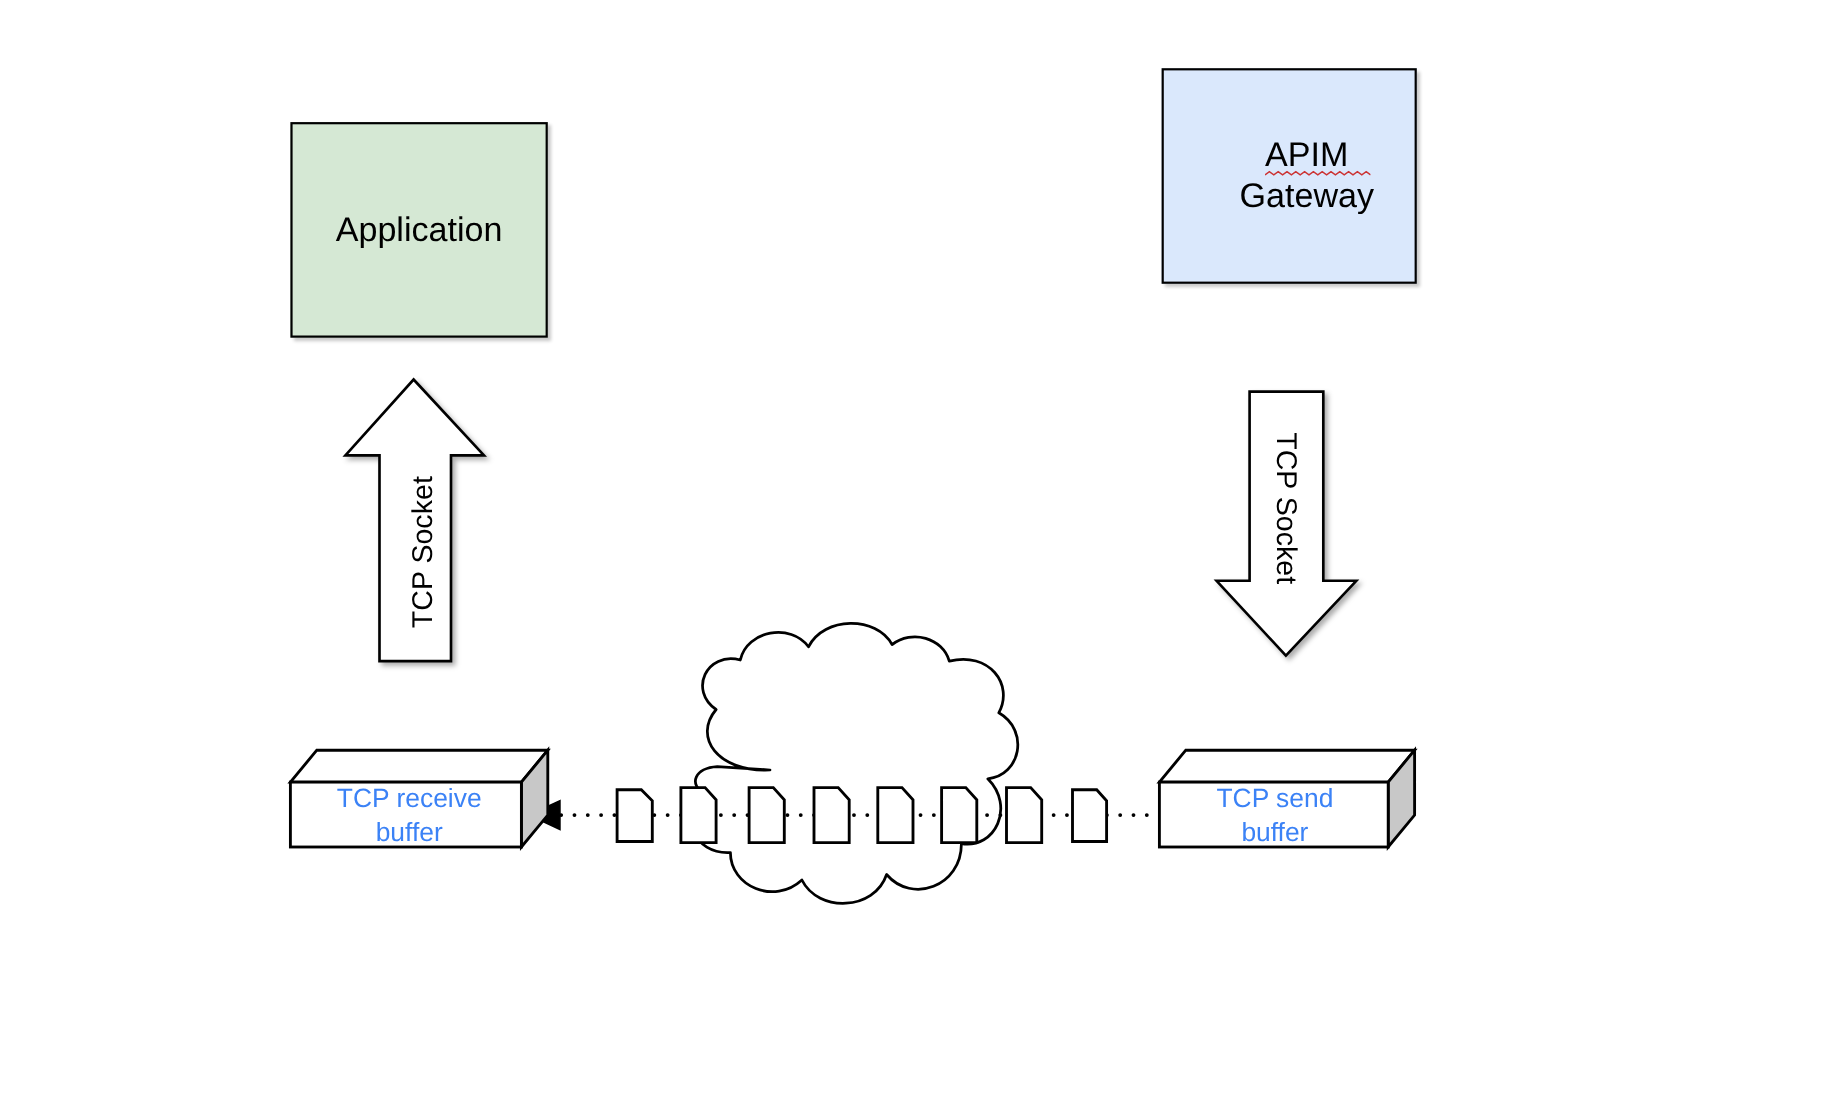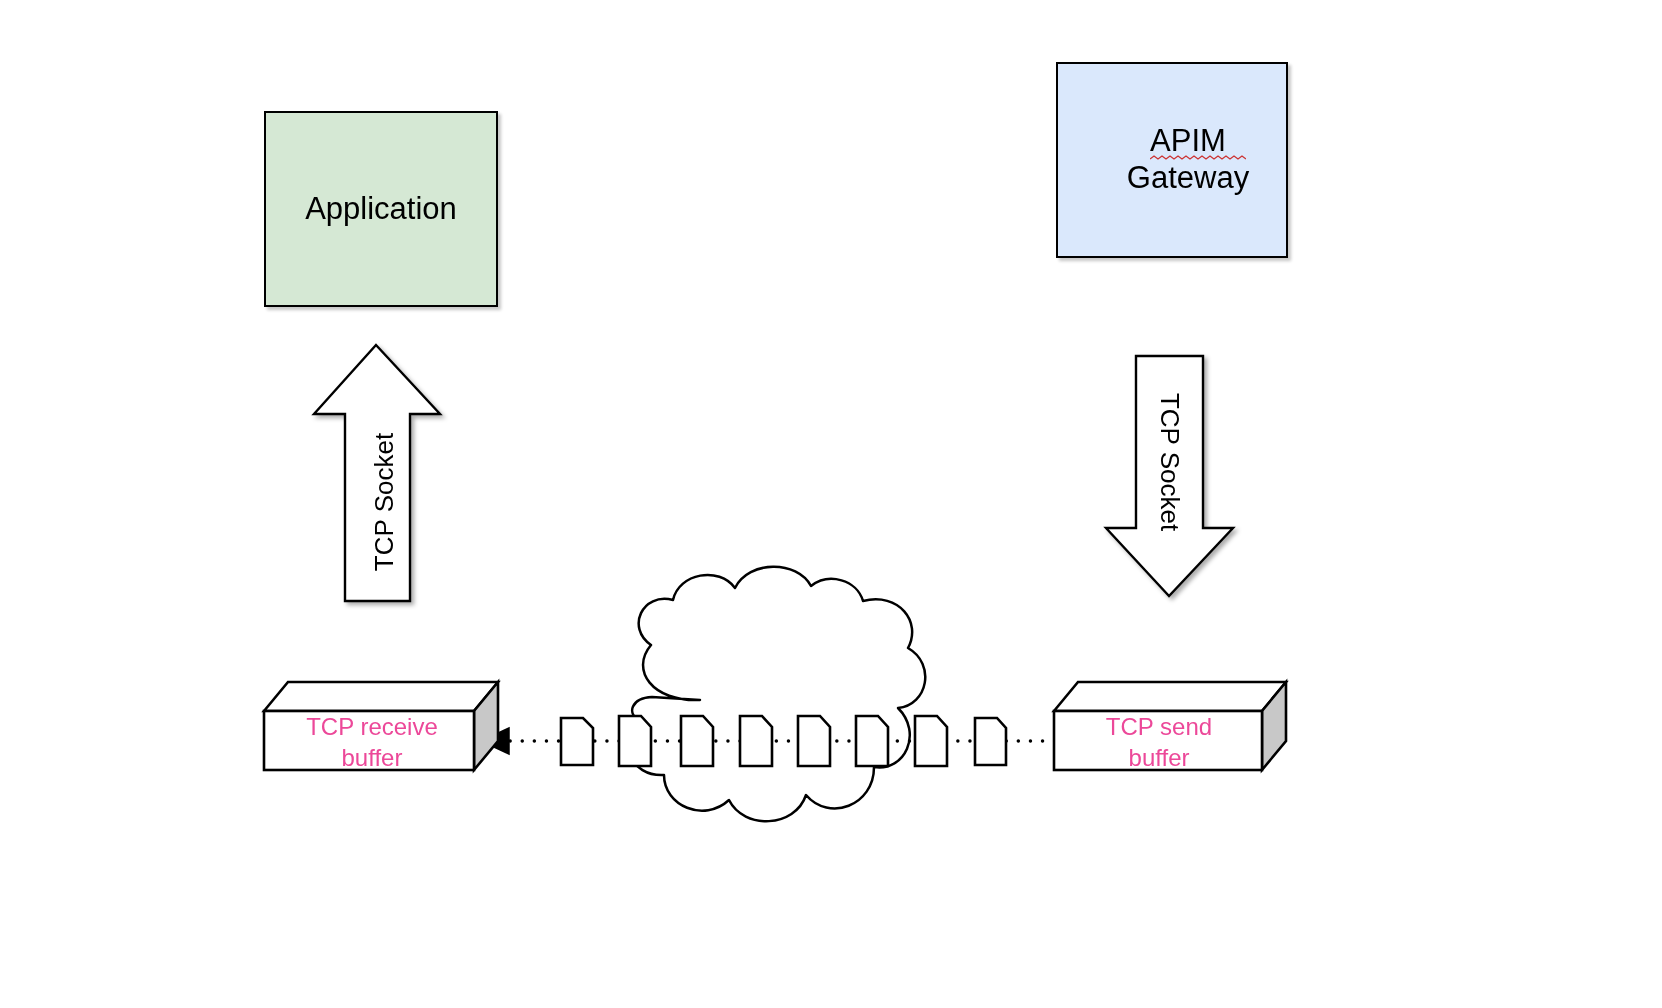--- a/index.html
+++ b/index.html
@@ -91,21 +91,21 @@
   }
   #label-right-socket {
     left: 1170px;
     top: 462px;
     transform: translate(-50%, -50%) rotate(90deg);
   }
 
   
   .buffer-caption {
     position: absolute;
-    color: #ec4899;
+    color: #3b82f6;
     font-size: 24px;
     text-align: center;
     line-height: 1.3;
     white-space: nowrap;
   }
   #caption-recv {
     left: 372px;
     top: 742px;
     transform: translate(-50%, -50%);
   }

